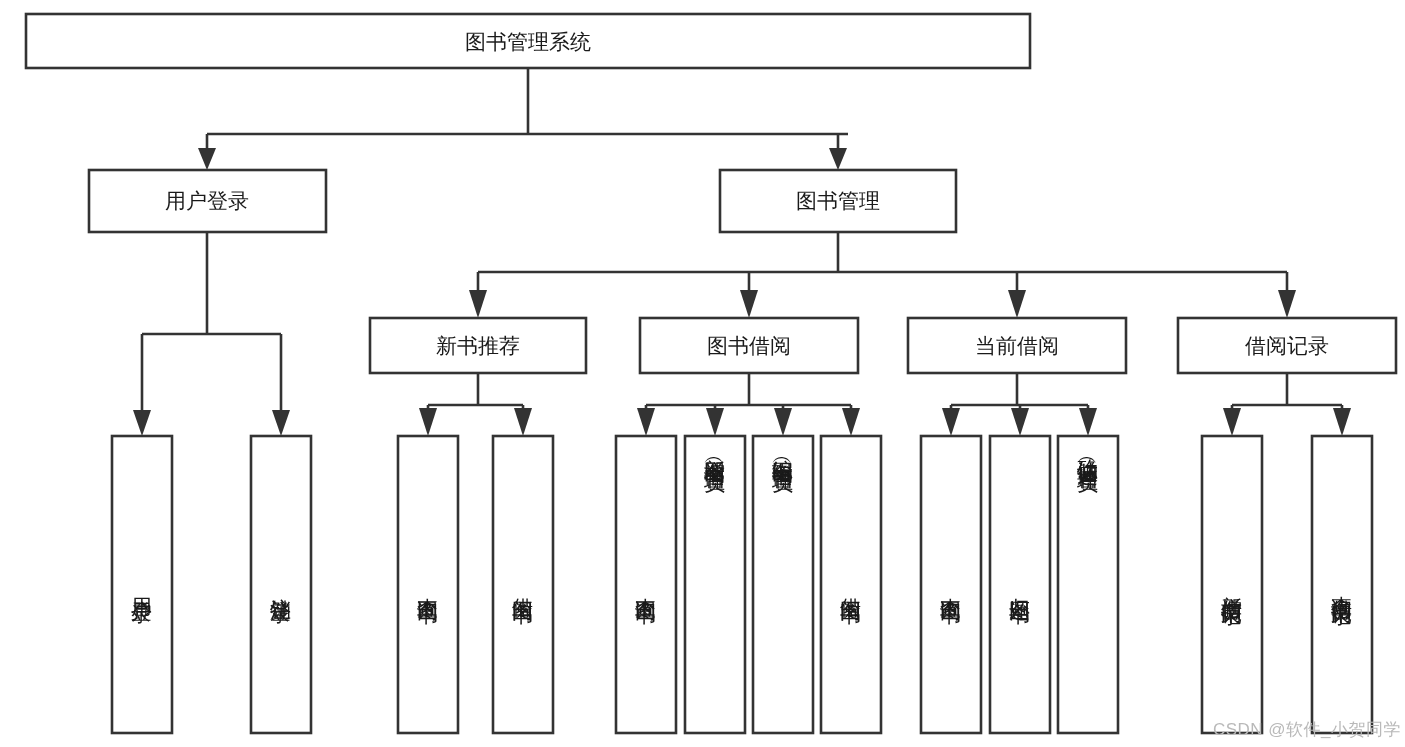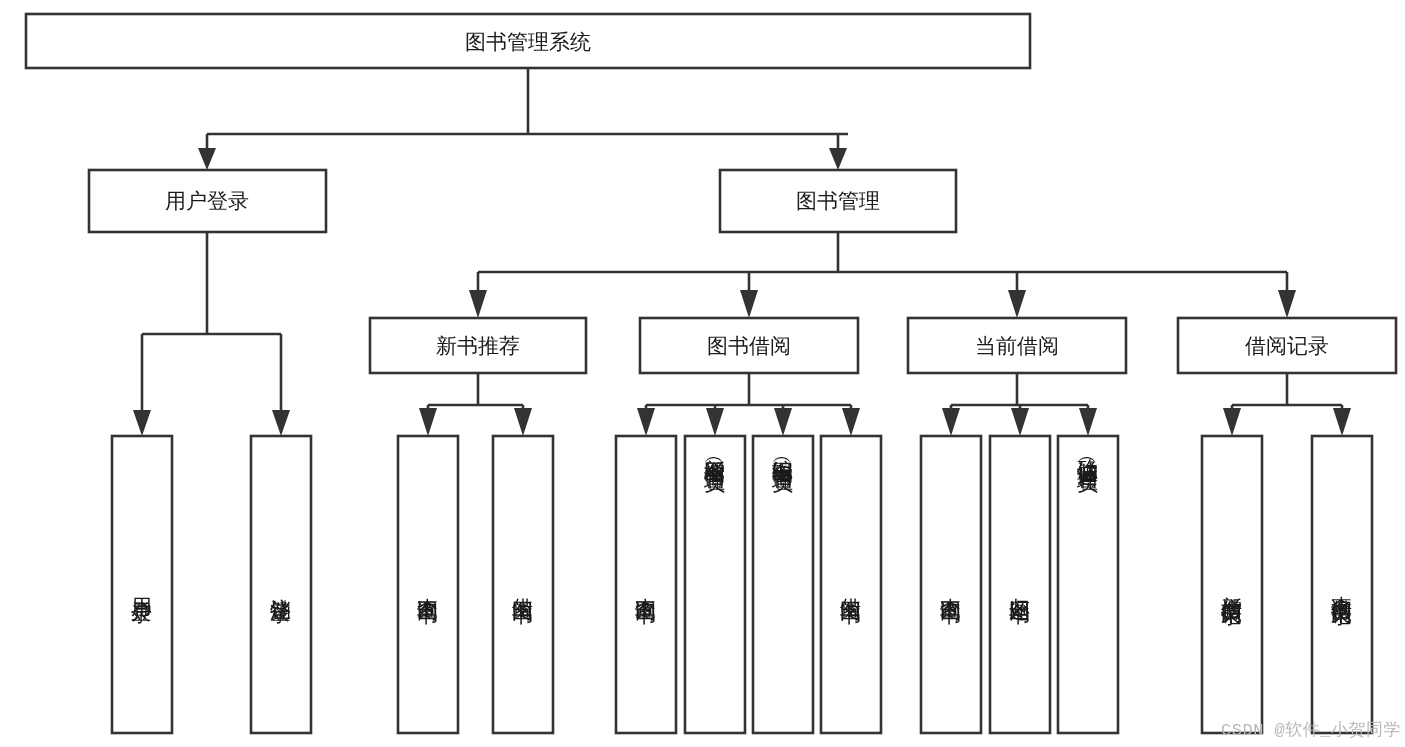--- a/index.html
+++ b/index.html
@@ -61,21 +61,21 @@
     font-size: 21px;
     line-height: 1.0;
     letter-spacing: 2px;
     color: #1a1a1a;
     white-space: nowrap;
   }
   .watermark {
     position: absolute;
     right: 12px;
     bottom: 6px;
-    font-family: Liberation Mono, monospace;
+    font-family: Liberation Sans, sans-serif;
     font-size: 17px;
     color: #b9b9b9;
     letter-spacing: 0.5px;
     white-space: nowrap;
   }
 </style>
 </head>
 <body>
 
 <div id="diagram-root">

